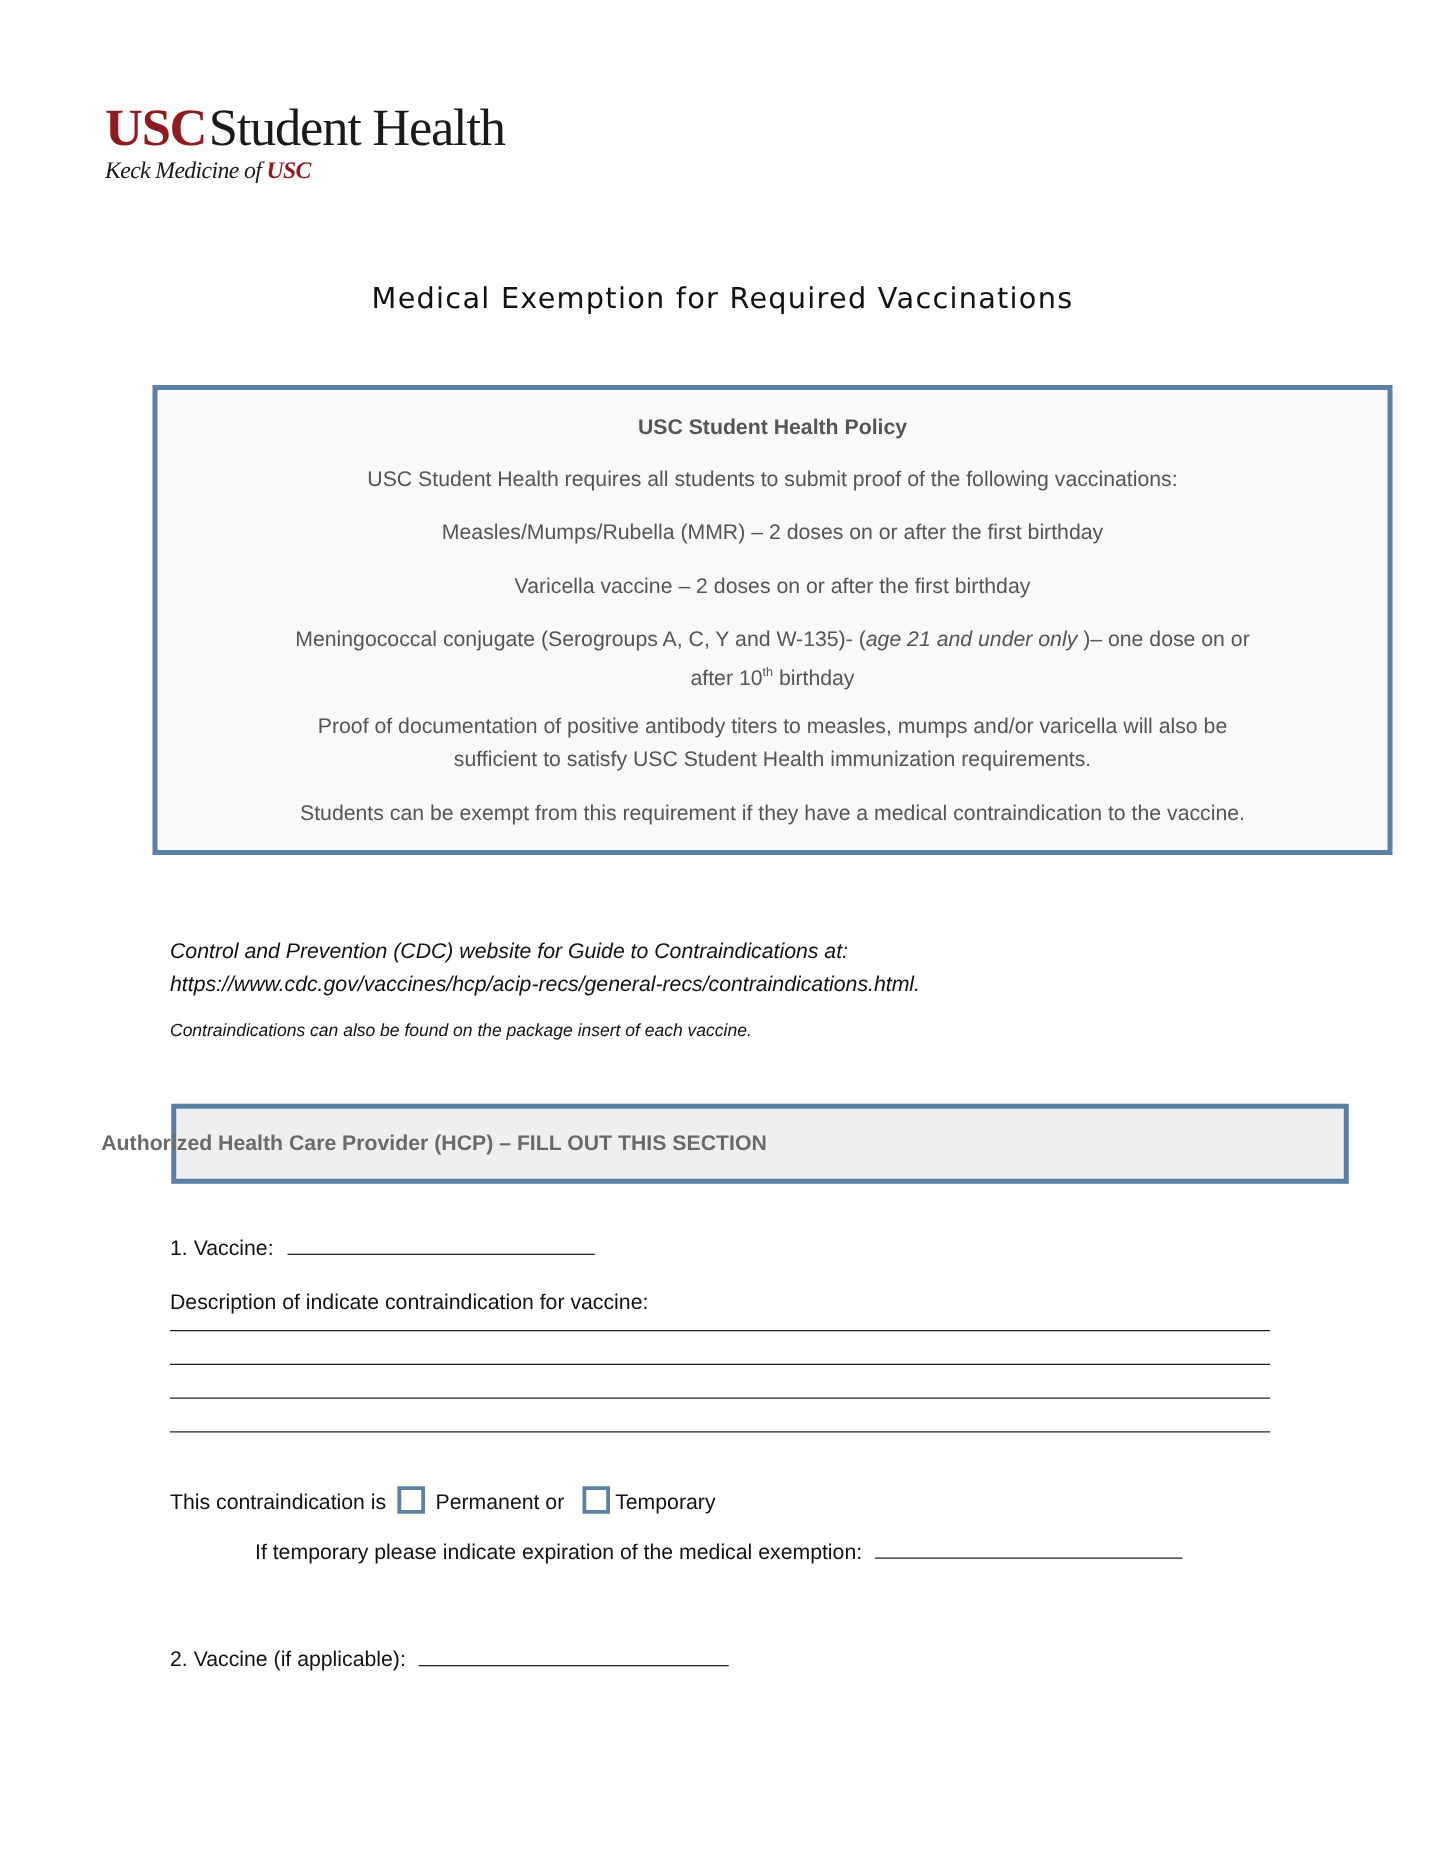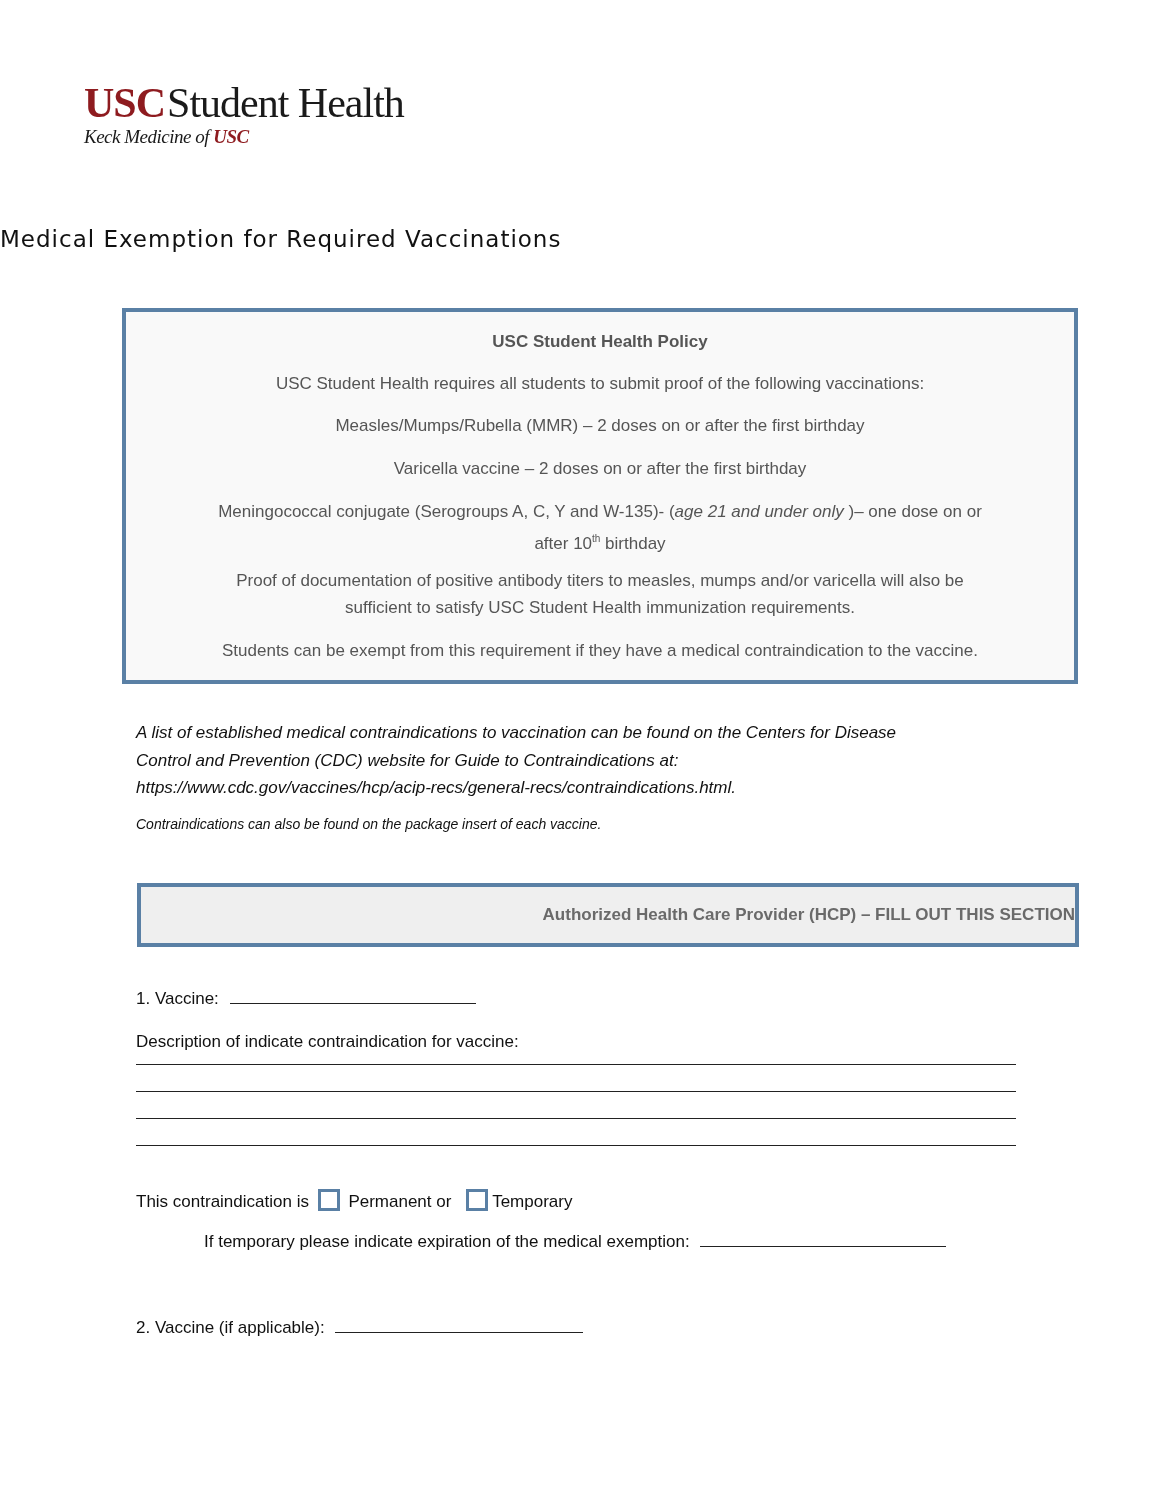--- a/index.html
+++ b/index.html
@@ -4,30 +4,30 @@
 <style>
   html, body { margin:0; padding:0; background:#ffffff; }
   body { width:1156px; height:1496px; position:relative; overflow:hidden;
          font-family:"Liberation Sans", sans-serif; color:#1a1a1a; }
   .logo { position:absolute; left:84px; top:82px; }
   .logo-main { font-family:"Liberation Serif", serif; font-size:42px; line-height:42px; letter-spacing:-1px; white-space:nowrap; }
   .logo-usc { color:#8e1b1f; font-weight:bold; }
   .logo-sh { color:#1a1a1a; margin-left:2px; }
   .logo-sub { font-family:"Liberation Serif", serif; font-size:19px; margin-top:2px; color:#1a1a1a; letter-spacing:-0.5px;font-style:italic; }
   .logo-sub .red { color:#8e1b1f; font-weight:bold; }
-  .title { position:absolute; left:0; width:1156px; top:226px; text-align:left;
+  .title { position:absolute; left:0; width:1156px; top:226px; text-align:center;
            font-family:"DejaVu Sans", sans-serif; font-size:23px; letter-spacing:1px; color:#111; }
   .policy { position:absolute; left:122px; top:308px; width:948px; height:368px;
-            border:4px solid #5a80a5; background:#f9f9f9; box-sizing:content-box; }
+            border:4px solid #5a80a5; background:#f9f9f9; box-sizing:content-box;padding-left:36px; }
   .policy p { margin:0; position:absolute; left:0; width:100%; text-align:center; color:#555; font-size:17px; line-height:27px; }
   .policy .heading { font-weight:bold; }
   .italic-note { position:absolute; left:136px; top:719px; width:880px; font-style:italic; font-size:17px; line-height:27.5px; color:#111; }
   .italic-note2 { position:absolute; left:136px; top:816px; font-style:italic; font-size:14px; color:#111; }
   .hcp { position:absolute; left:137px; top:883px; width:934px; height:56px; border:4px solid #5a80a5; background:#efefef;
-         display:flex; align-items:center; justify-content:flex-end; }
+         display:flex; align-items:center; justify-content:flex-start; }
   .hcp span { font-weight:bold; font-size:17px; color:#6a6a6a; margin-left:-60px; }
   .line-text { position:absolute; font-size:17px; color:#111; white-space:nowrap; }
   .uline { display:inline-block; border-bottom:1.5px solid #222; vertical-align:baseline; height:14px; }
   .fullline { position:absolute; left:136px; width:880px; border-bottom:1.5px solid #222; }
   .cb { display:inline-block; width:22px; height:22px; border:3px solid #5a80a5; box-sizing:border-box; vertical-align:-4px; margin:0 4px; cursor:pointer; }
 </style>
 </head>
 <body>
 
 <div class="logo">
@@ -51,21 +51,21 @@
     <span>after 10</span><sup style="font-size:10px">th</sup><span> birthday</span>
   </p>
   <p style="top:255px">
     <span>Proof of documentation of positive antibody titers to measles, mumps and/or varicella will also be</span><br>
     <span>sufficient to satisfy USC Student Health immunization requirements.</span>
   </p>
   <p style="top:325px">Students can be exempt from this requirement if they have a medical contraindication to the vaccine.</p>
 </div>
 
 <div class="italic-note">
-  <span>A list of established medical contraindications to vaccination can be found on the Centers for Disease</span><br>
+  <br>
   <span>Control and Prevention (CDC) website for Guide to Contraindications at:</span><br>
   <span>https://www.cdc.gov/vaccines/hcp/acip-recs/general-recs/contraindications.html.</span>
 </div>
 <div class="italic-note2">Contraindications can also be found on the package insert of each vaccine.</div>
 
 <div class="hcp">
   <span>Authorized Health Care Provider (HCP) – FILL OUT THIS SECTION</span>
 </div>
 
 <div class="line-text" style="left:136px; top:989px;">

